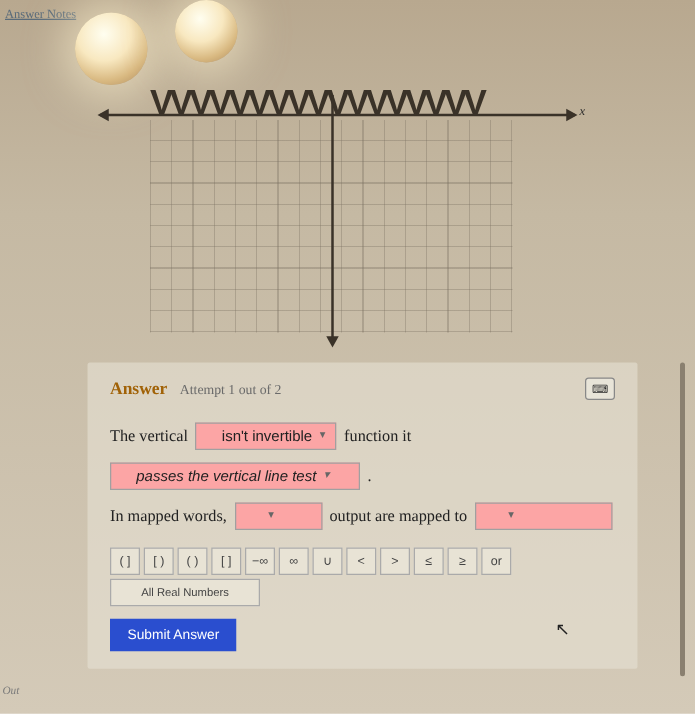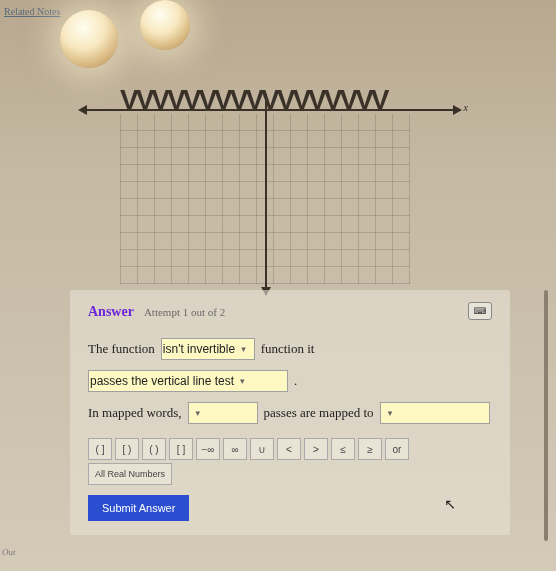--- a/index.html
+++ b/index.html
@@ -24,21 +24,21 @@
     top: 10px;
     width: 58px; height: 58px;
     background: radial-gradient(circle at 40% 30%, #fffef0 0%, #f8e8c0 40%, #d8b880 70%, #a8855a 100%);
     border-radius: 50%;
     box-shadow: 0 0 30px 10px rgba(255,245,210,0.5);
   }
   .lamp.l1 { left: 60px; }
   .lamp.l2 { left: 140px; width: 50px; height: 50px; top: 0; }
   .graph-area {
     position: absolute;
-    top: 64px; left: 80px;
+    top: 46px; left: 80px;
     width: 380px; height: 230px;
   }
   .axis-h, .axis-v {
     position: absolute;
     background: #3a3228;
   }
   .axis-h { top: 45px; left: 0; right: 0; height: 2px; }
   .axis-h::before, .axis-h::after {
     content: ''; position: absolute; top: -4px; width: 0; height: 0;
     border-top: 5px solid transparent; border-bottom: 5px solid transparent;
@@ -68,55 +68,55 @@
 
   .answer-panel {
     position: absolute;
     top: 290px; left: 70px;
     width: 440px;
     background: rgba(230,225,212,0.6);
     padding: 12px 18px 14px;
     border-radius: 2px;
   }
   .ans-header { display: flex; justify-content: space-between; align-items: center; margin-bottom: 18px; }
-  .ans-title { font-size: 14px; font-weight: bold; color: #6d28d9; }
+  .ans-title { font-size: 14px; font-weight: bold; color: #a16207; }
   .ans-sub { font-size: 11px; color: #6a6a6a; margin-left: 6px; font-weight: normal; }
   .keycap {
     width: 24px; height: 18px; border: 1px solid #888; border-radius: 3px;
     background: #e8e4d8; display: flex; align-items: center; justify-content: center;
     font-size: 9px;
   }
   .row { font-size: 13px; color: #222; margin-bottom: 10px; display: flex; align-items: center; flex-wrap: wrap; gap: 6px; }
   .math-box {
     border: 1px solid #999; background: #efeadd;
     padding: 2px 8px; font-size: 13px; min-height: 22px;
     display: inline-flex; align-items: center;
   }
   .sel {
-    border: 1px solid #a0a0a0; background: #fef9c3;
-    padding: 3px 8px 3px 1px; font-size: 12px; min-height: 22px;
-    display: inline-flex; align-items: center; gap: 6px;
+    border: 1px solid #a0a0a0; background: #fca5a5;
+    padding: 3px 8px 3px 20px; font-size: 12px; min-height: 22px;
+    display: inline-flex; align-items: flex-start; gap: 6px;
     font-family: Arial, sans-serif;
   }
   .sel .caret { font-size: 9px; color: #666; }
   .sel.empty { min-width: 70px; }
-  .sel.wide { min-width: 200px; }
+  .sel.wide { min-width: 200px; font-style: italic; }
   .sel.wider { min-width: 110px; }
 
   .toolbar {
     display: flex; gap: 3px; margin-top: 14px; flex-wrap: wrap;
     font-family: Arial, sans-serif;
   }
   .tb-btn {
     border: 1px solid #aaa; background: #e8e3d5;
     min-width: 24px; height: 22px; font-size: 10px;
     display: flex; align-items: center; justify-content: center;
     padding: 0 4px; color: #444;
   }
-  .tb-btn.wide { min-width: auto; padding: 0 6px; font-size: 9px; }
+  .tb-btn.wide { min-width: auto; padding: 0 24px; font-size: 9px; }
 
   .submit {
     margin-top: 10px;
     background: #2a4ecf; color: #fff;
     border: none; padding: 7px 14px;
     font-size: 11px; font-family: Arial, sans-serif;
     cursor: pointer;
   }
 
   .side-label {
@@ -128,21 +128,21 @@
     font-size: 14px; color: #222;
   }
   .scroll-hint {
     position: absolute; right: 8px; top: 290px; bottom: 30px; width: 4px;
     background: #8a8070; border-radius: 2px;
   }
 </style>
 </head>
 <body>
 
-<a class="top-link">Related Notes</a>
+<a class="top-link">Answer Notes</a>
 
 <div class="lamp l1"></div>
 <div class="lamp l2"></div>
 
 <div class="graph-area">
   <div class="grid"></div>
   <div class="wave">VVVVVVVVVVVVVVVVV</div>
   <div class="axis-h"></div>
   <div class="axis-v"></div>
   <div class="x-label">x</div>
@@ -152,21 +152,21 @@
   <div class="ans-header">
     <div>
       <span class="ans-title">Answer</span>
       <span class="ans-sub">Attempt 1 out of 2</span>
     </div>
     <div class="keycap">⌨</div>
   </div>
 
 
   <div class="row">
-    <span>The function</span>
+    <span>The vertical</span>
     <span class="sel">
       <span>isn't invertible</span>
       <span class="caret">▾</span>
     </span>
     <span>function it</span>
   </div>
 
   <div class="row">
     <span class="sel wide">
       <span>passes the vertical line test</span>
@@ -174,21 +174,21 @@
     </span>
     <span>.</span>
   </div>
 
   <div class="row">
     <span>In mapped words,</span>
     <span class="sel empty">
       <span></span>
       <span class="caret">▾</span>
     </span>
-    <span>passes are mapped to</span>
+    <span>output are mapped to</span>
     <span class="sel wider">
       <span></span>
       <span class="caret">▾</span>
     </span>
   </div>
 
   <div class="toolbar">
     <div class="tb-btn">( ]</div>
     <div class="tb-btn">[ )</div>
     <div class="tb-btn">( )</div>

